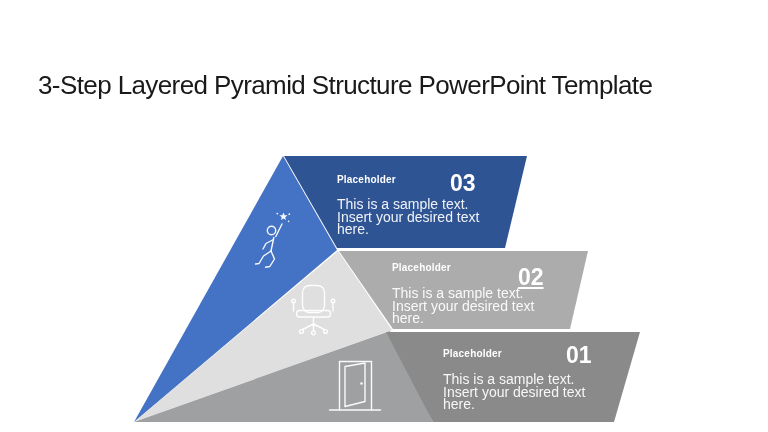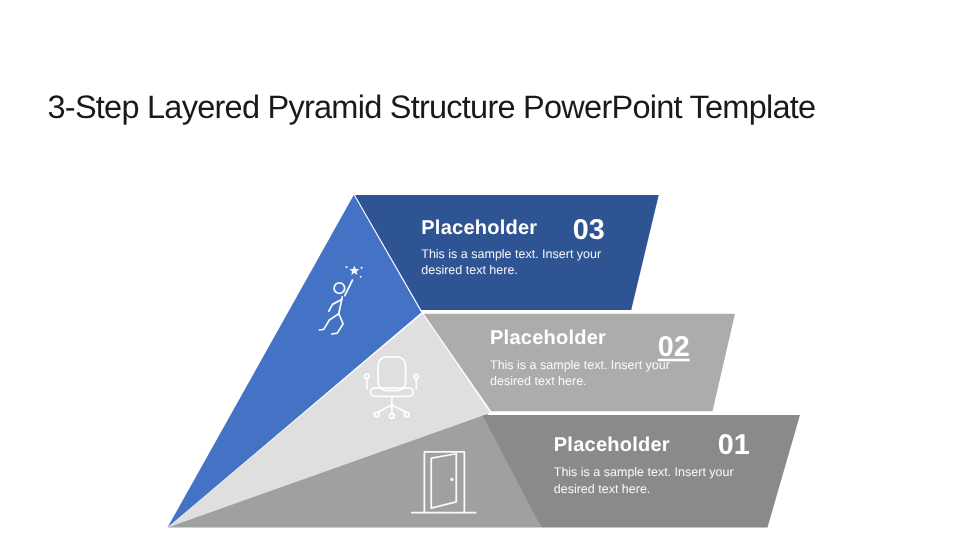--- a/index.html
+++ b/index.html
@@ -19,35 +19,35 @@
     letter-spacing:-0.6px;
     color:#1a1a1a;
     white-space:nowrap;
   }
   .diagram{
     position:absolute;left:0;top:0;width:768px;height:432px;
   }
   .step-text{position:absolute;color:#ffffff;}
   .step-heading{
     position:absolute;
-    font-size:16px;
+    font-size:10px;
     font-weight:bold;
     letter-spacing:0.2px;
     white-space:nowrap;
   }
   .step-number{
     position:absolute;
     font-size:23px;
     font-weight:bold;
-    text-align:center;
+    text-align:left;
     white-space:nowrap;
   }
   .step-body{
     position:absolute;
-    font-size:10px;
+    font-size:14px;
     line-height:12.5px;
     width:148px;
     color:rgba(255,255,255,0.93);
   }
   
   .s3-heading{left:337px;top:130px;}
   .s3-number{left:450px;top:126px;width:42px;}
   .s3-body{left:337px;top:154px;}
   
   .s2-heading{left:392px;top:218px;}

